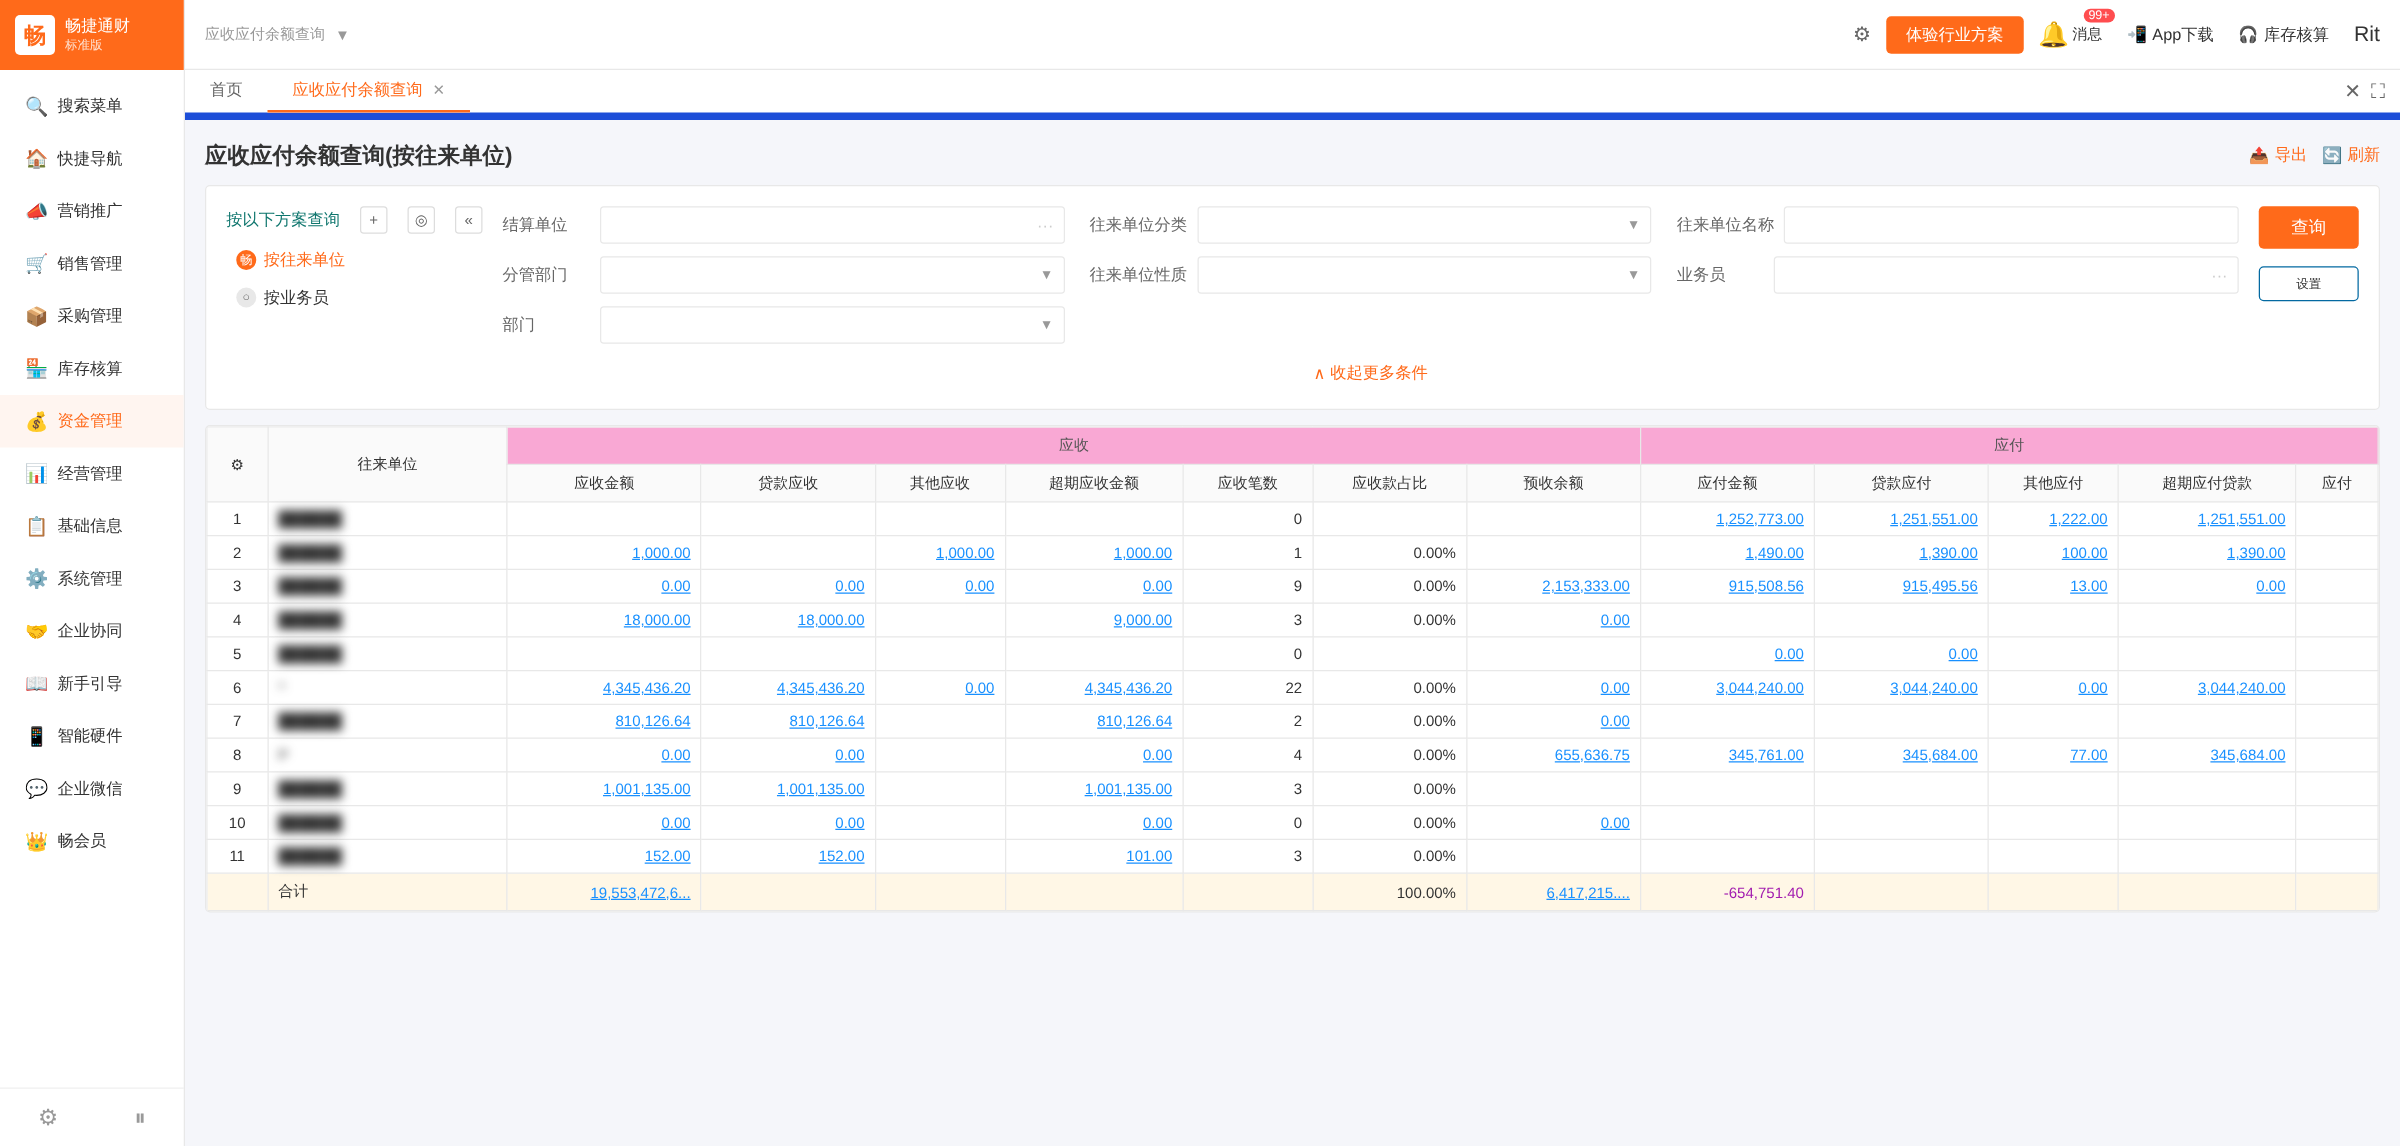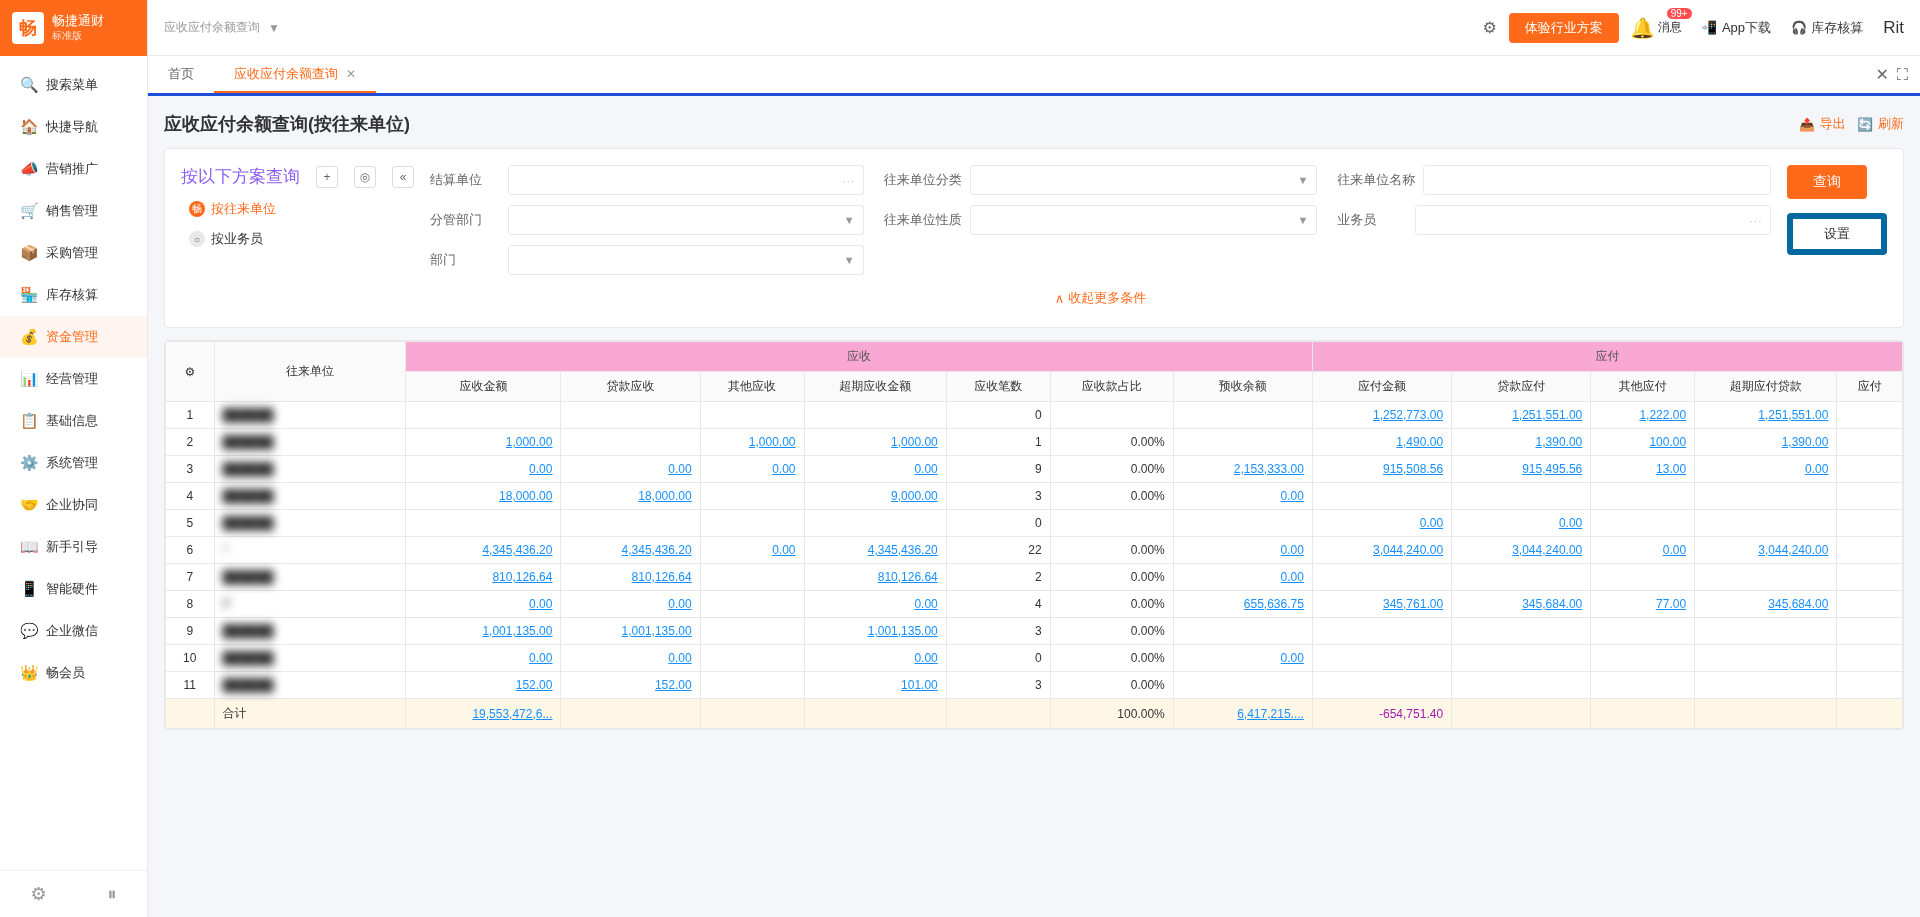--- a/index.html
+++ b/index.html
@@ -58,21 +58,21 @@
       position: absolute; top: -8px; right: -10px; background: #ff4d4f; color: #fff;
       font-size: 10px; border-radius: 8px; padding: 0 4px; min-width: 18px; text-align: center;
     }
     .header-msg-text { font-size: 12px; color: #333; }
     .header-action { display: flex; align-items: center; gap: 4px; cursor: pointer; color: #333; font-size: 13px; }
     .header-user { color: #333; font-size: 17px; cursor: pointer; }
 
     
     .tab-bar {
       position: fixed; left: 148px; top: 56px; right: 0; height: 40px;
-      background: #fff; border-bottom: 3px solid #1d4ed8; z-index: 98;
+      background: #fff; border-bottom: 6px solid #1d4ed8; z-index: 98;
       display: flex; align-items: stretch;
     }
     .tab-item {
       display: flex; align-items: center; padding: 0 20px; cursor: pointer;
       font-size: 13px; color: #666; border-bottom: 2px solid transparent;
       gap: 8px; white-space: nowrap;
     }
     .tab-item.active {
       color: #ff6a1a; border-bottom: 2px solid #ff6a1a; background: #fff;
     }
@@ -100,21 +100,21 @@
       display: flex; align-items: center; gap: 4px; color: #ff6a1a;
       font-size: 13px; cursor: pointer; background: none; border: none;
     }
 
     
     .filter-panel {
       background: #fff; border-radius: 4px; padding: 16px;
       margin-bottom: 12px; border: 1px solid #e8e8e8;
     }
     .filter-row { display: flex; align-items: center; gap: 16px; margin-bottom: 12px; }
-    .filter-label-main { font-size: 17px; color: #8b5cf6; font-weight: 500; }
+    .filter-label-main { font-size: 13px; color: #0f766e; font-weight: 500; }
     .filter-icon-btn {
       width: 22px; height: 22px; border: 1px solid #ddd; border-radius: 3px;
       display: flex; align-items: center; justify-content: center;
       cursor: pointer; color: #666; font-size: 12px;
     }
     .filter-scheme { display: flex; flex-direction: column; gap: 4px; margin-top: 8px; }
     .filter-scheme-item {
       display: flex; align-items: center; gap: 6px;
       font-size: 13px; color: #333; cursor: pointer; padding: 4px 8px;
     }
@@ -135,22 +135,22 @@
       display: flex; justify-content: center; align-items: center;
       gap: 4px; color: #ff6a1a; font-size: 13px; cursor: pointer; padding: 4px 0;
     }
 
     .query-btn {
       background: #ff6a1a; color: #fff; border: none; border-radius: 4px;
       padding: 8px 24px; font-size: 14px; cursor: pointer; display: block;
       margin-bottom: 6px; width: 80px;
     }
     .setting-btn {
-      background: #fff; color: #333; border: 6px solid #0369a1; border-radius: 4px;
-      padding: 6px 20px; font-size: 13px; cursor: pointer; width: 100px;
+      background: #fff; color: #333; border: 1px solid #0369a1; border-radius: 4px;
+      padding: 6px 20px; font-size: 10px; cursor: pointer; width: 80px;
     }
 
     
     .data-table-container {
       background: #fff; border-radius: 4px; border: 1px solid #e8e8e8;
       overflow: auto;
     }
     .data-table {
       width: 100%; border-collapse: collapse; font-size: 12px;
     }

